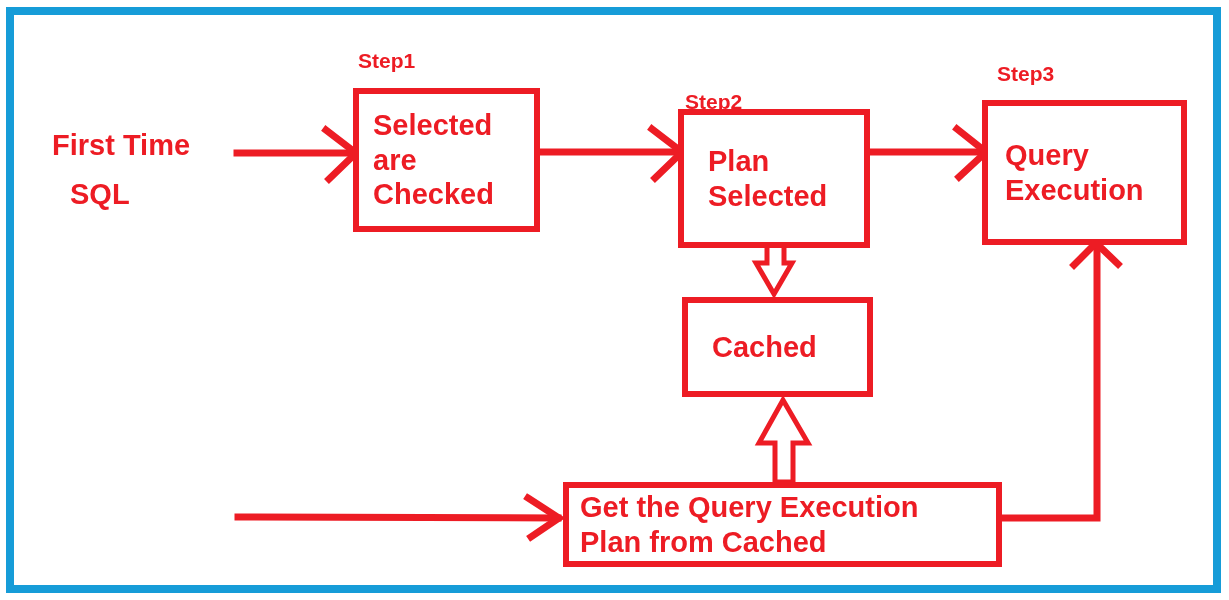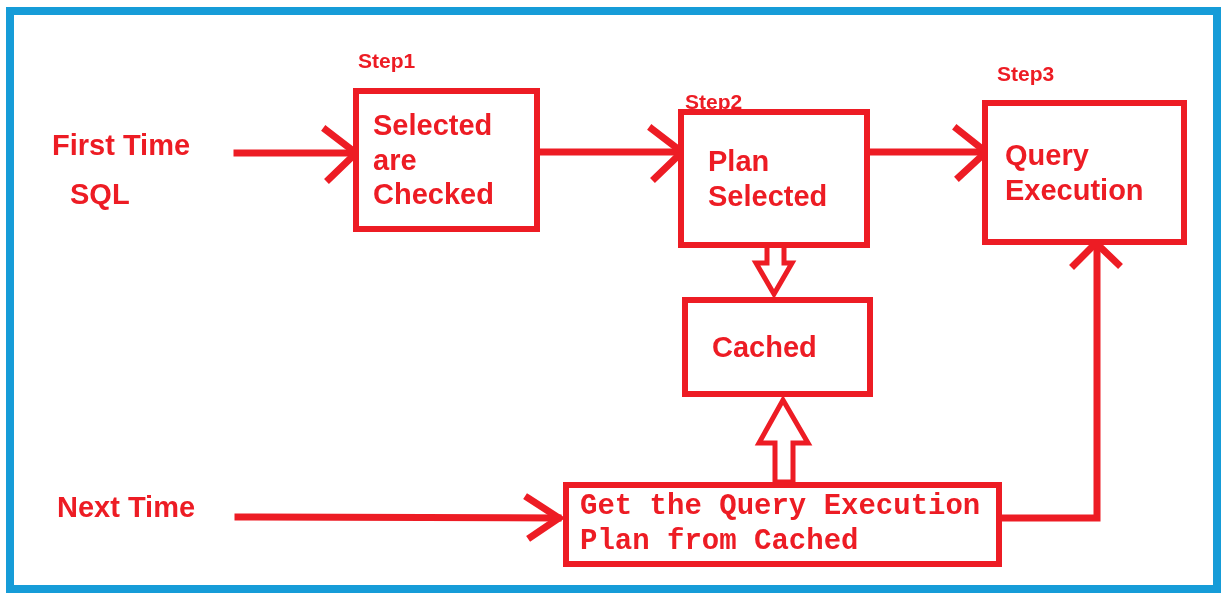--- a/index.html
+++ b/index.html
@@ -34,21 +34,21 @@
     line-height: 1.2;
     display: flex;
     align-items: center;
     white-space: pre-line;
   }
 
   .box-syntax   { left: 353px; top:  88px; width: 187px; height: 144px; padding-left: 14px; }
   .box-plan     { left: 678px; top:  93px; width: 192px; height: 139px; padding-left: 24px; margin-top: 16px; }
   .box-query    { left: 982px; top:  100px; width: 205px; height: 145px; padding-left: 17px; }
   .box-cached   { left: 682px; top: 297px; width: 191px; height: 100px; padding-left: 24px; }
-  .box-getplan  { left: 563px; top: 482px; width: 439px; height:  85px; padding-left: 11px; font-family: Liberation Mono, monospace; }
+  .box-getplan  { left: 563px; top: 482px; width: 439px; height:  85px; padding-left: 11px; }
 
   .step-caption {
     position: absolute;
     color: var(--red);
     font-weight: 700;
     font-size: 21px;
   }
   .cap-step1 { left: 358px; top: 49px; }
   .cap-step2 { left: 685px; top: 52px; margin-top: 38px; }
   .cap-step3 { left: 997px; top: 62px; }
@@ -116,21 +116,20 @@
 
     <polygon class="hollow" points="775,482 775,443 759,443 783,400 808,443 793,443 793,482"></polygon>
   </svg>
 
   <div class="step-caption cap-step1">Step1</div>
   <div class="step-caption cap-step2">Step2</div>
   <div class="step-caption cap-step3">Step3</div>
 
   <div class="side-label lbl-first">First Time</div>
   <div class="side-label lbl-sql">SQL</div>
-  <div class="side-label lbl-next">Next Time</div>
 
   <div class="flow-box box-syntax">Selected
 are
 Checked</div>
   <div class="flow-box box-plan">Plan
 Selected</div>
   <div class="flow-box box-query">Query
 Execution</div>
   <div class="flow-box box-cached">Cached</div>
   <div class="flow-box box-getplan">Get the Query Execution

